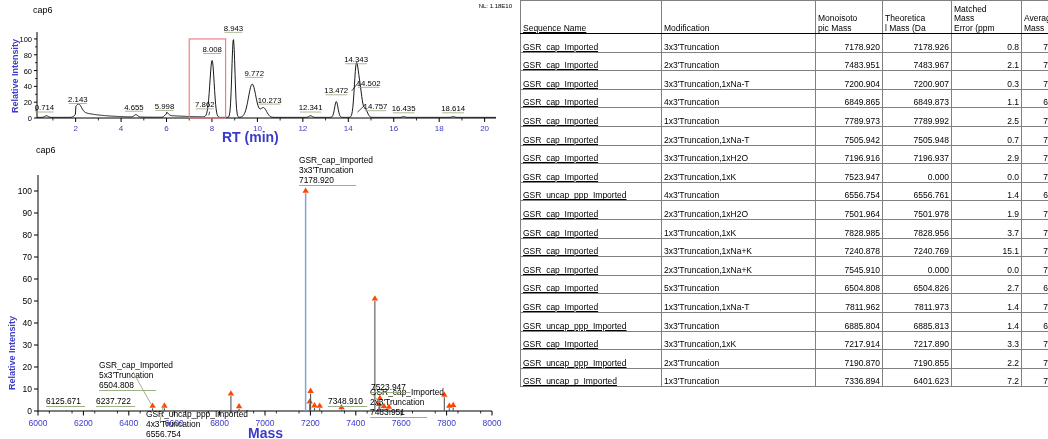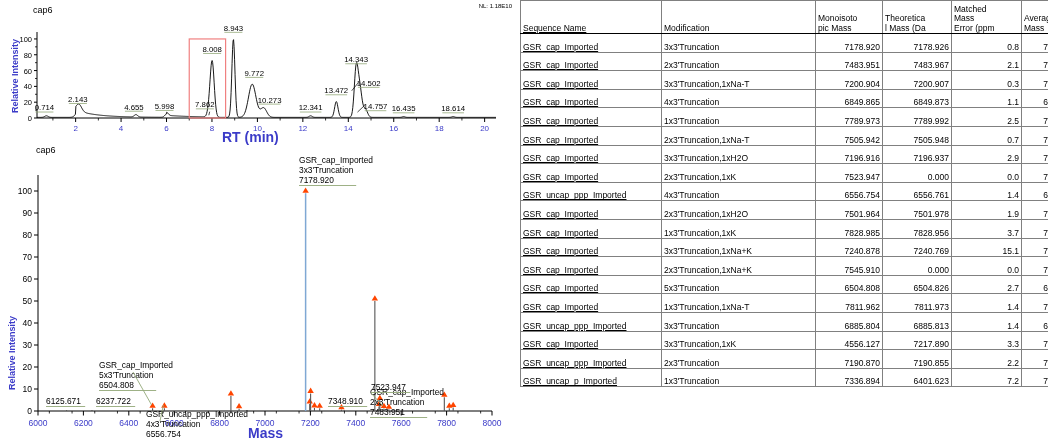--- a/index.html
+++ b/index.html
@@ -485,21 +485,21 @@
             <td class="c0 txt">GSR_uncap_ppp_Imported</td>
             <td class="c1 txt">3x3'Truncation</td>
             <td class="c2 num">6885.804</td>
             <td class="c3 num">6885.813</td>
             <td class="c4 num">1.4</td>
             <td class="c5 num">6889.02</td>
           </tr>
           <tr>
             <td class="c0 txt">GSR_cap_Imported</td>
             <td class="c1 txt">3x3'Truncation,1xK</td>
-            <td class="c2 num">4556.127</td>
+            <td class="c2 num">7217.914</td>
             <td class="c3 num">7217.890</td>
             <td class="c4 num">3.3</td>
             <td class="c5 num">7221.29</td>
           </tr>
           <tr>
             <td class="c0 txt">GSR_uncap_ppp_Imported</td>
             <td class="c1 txt">2x3'Truncation</td>
             <td class="c2 num">7190.870</td>
             <td class="c3 num">7190.855</td>
             <td class="c4 num">2.2</td>

